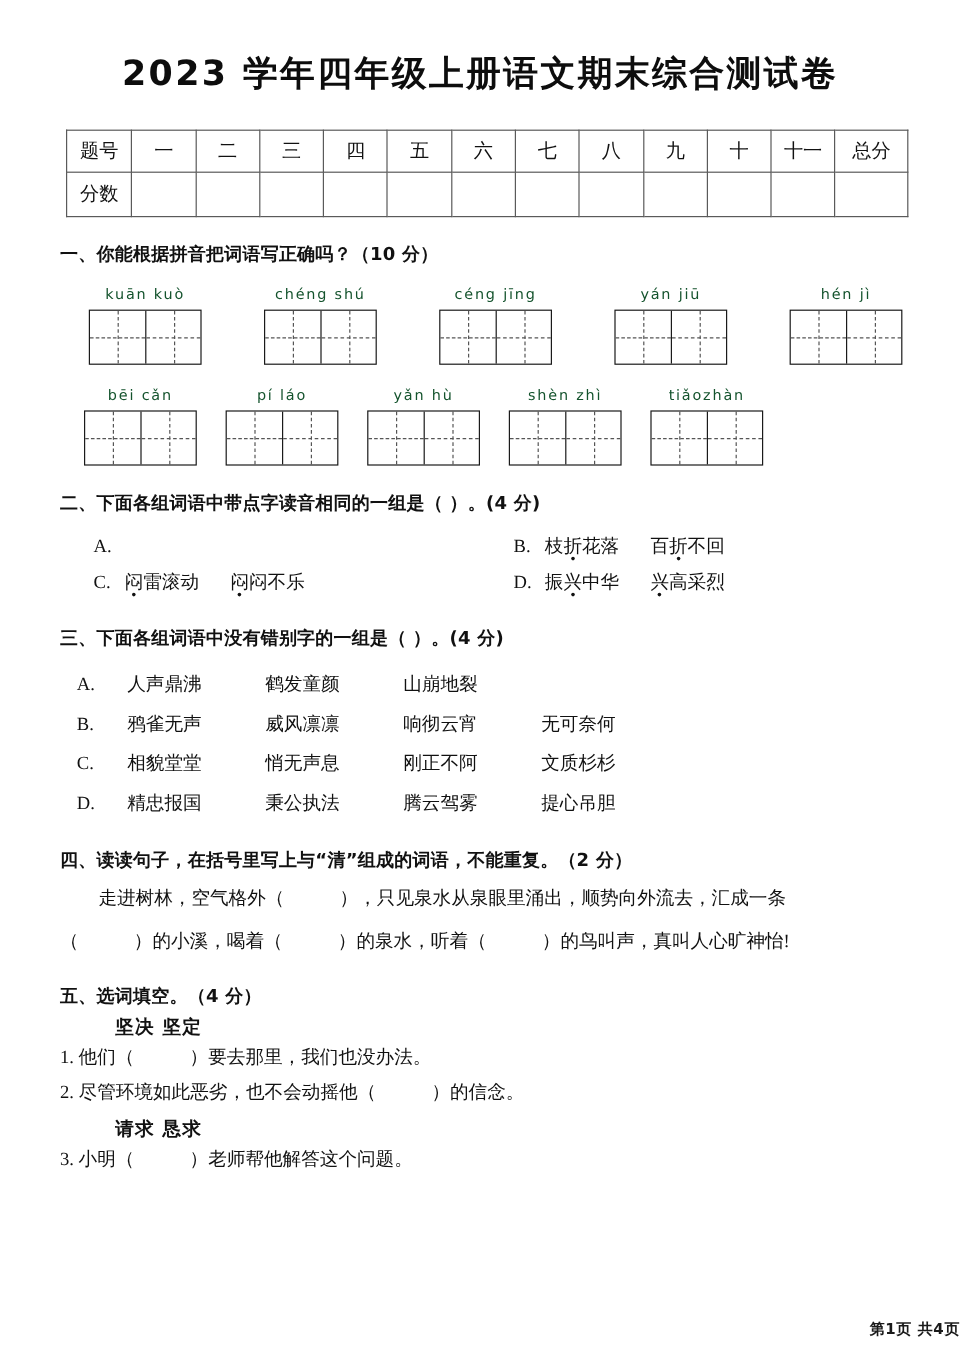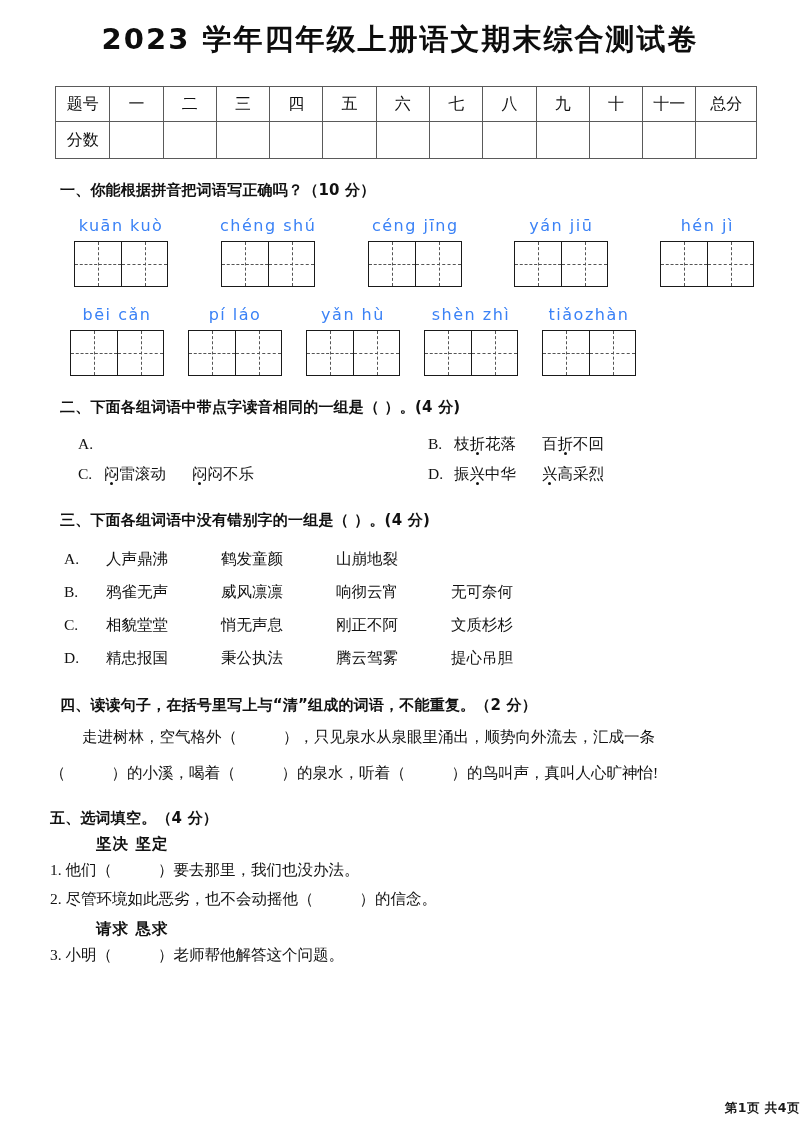--- a/index.html
+++ b/index.html
@@ -25,21 +25,21 @@
   }
 
   
   .title {
     text-align: center;
     font-family: "DejaVu Sans", "Liberation Sans", sans-serif;
     font-weight: bold;
     font-size: 29px;
     letter-spacing: 2px;
     margin: 0;
-    padding-top: 20px;
+    padding-top: 42px;
     color: #0d0d0d;
   }
 
   
   .score-table-wrap {
     margin-top: 26px;
     padding: 0 5px;
   }
   table.score-table {
     border-collapse: collapse;
@@ -64,39 +64,39 @@
   table.score-table tr.blank-row td { height: 34px; }
 
   
   .sec-heading {
     font-family: "DejaVu Sans", "Liberation Sans", sans-serif;
     font-weight: bold;
     font-size: 15px;
     color: #111;
     letter-spacing: 0.2px;
   }
-  .sec-heading.indent { margin-left: 10px; }
+  .sec-heading.indent { }
 
   
   .pinyin-block { margin-top: 16px; }
   .pinyin-row {
     display: flex;
     justify-content: flex-start;
     align-items: flex-end;
   }
   .pinyin-row.r1 { padding-left: 24px; gap: 52px; }
   .pinyin-row.r2 { padding-left: 20px; gap: 24px; }
   .pinyin-item { display: flex; flex-direction: column; align-items: center; }
   .pinyin-text {
     font-family: "DejaVu Sans", "Liberation Sans", sans-serif;
-    font-size: 16px;
+    font-size: 12px;
     letter-spacing: 1.5px;
     margin-bottom: 6px;
     white-space: nowrap;
-    color: #3b82f6;
+    color: #14532d;
   }
   .tzg {
     display: flex;
     border: 1.6px solid #1a1a1a;
     background: #fff;
   }
   .tzg-cell {
     width: 46px;
     height: 44px;
     position: relative;

